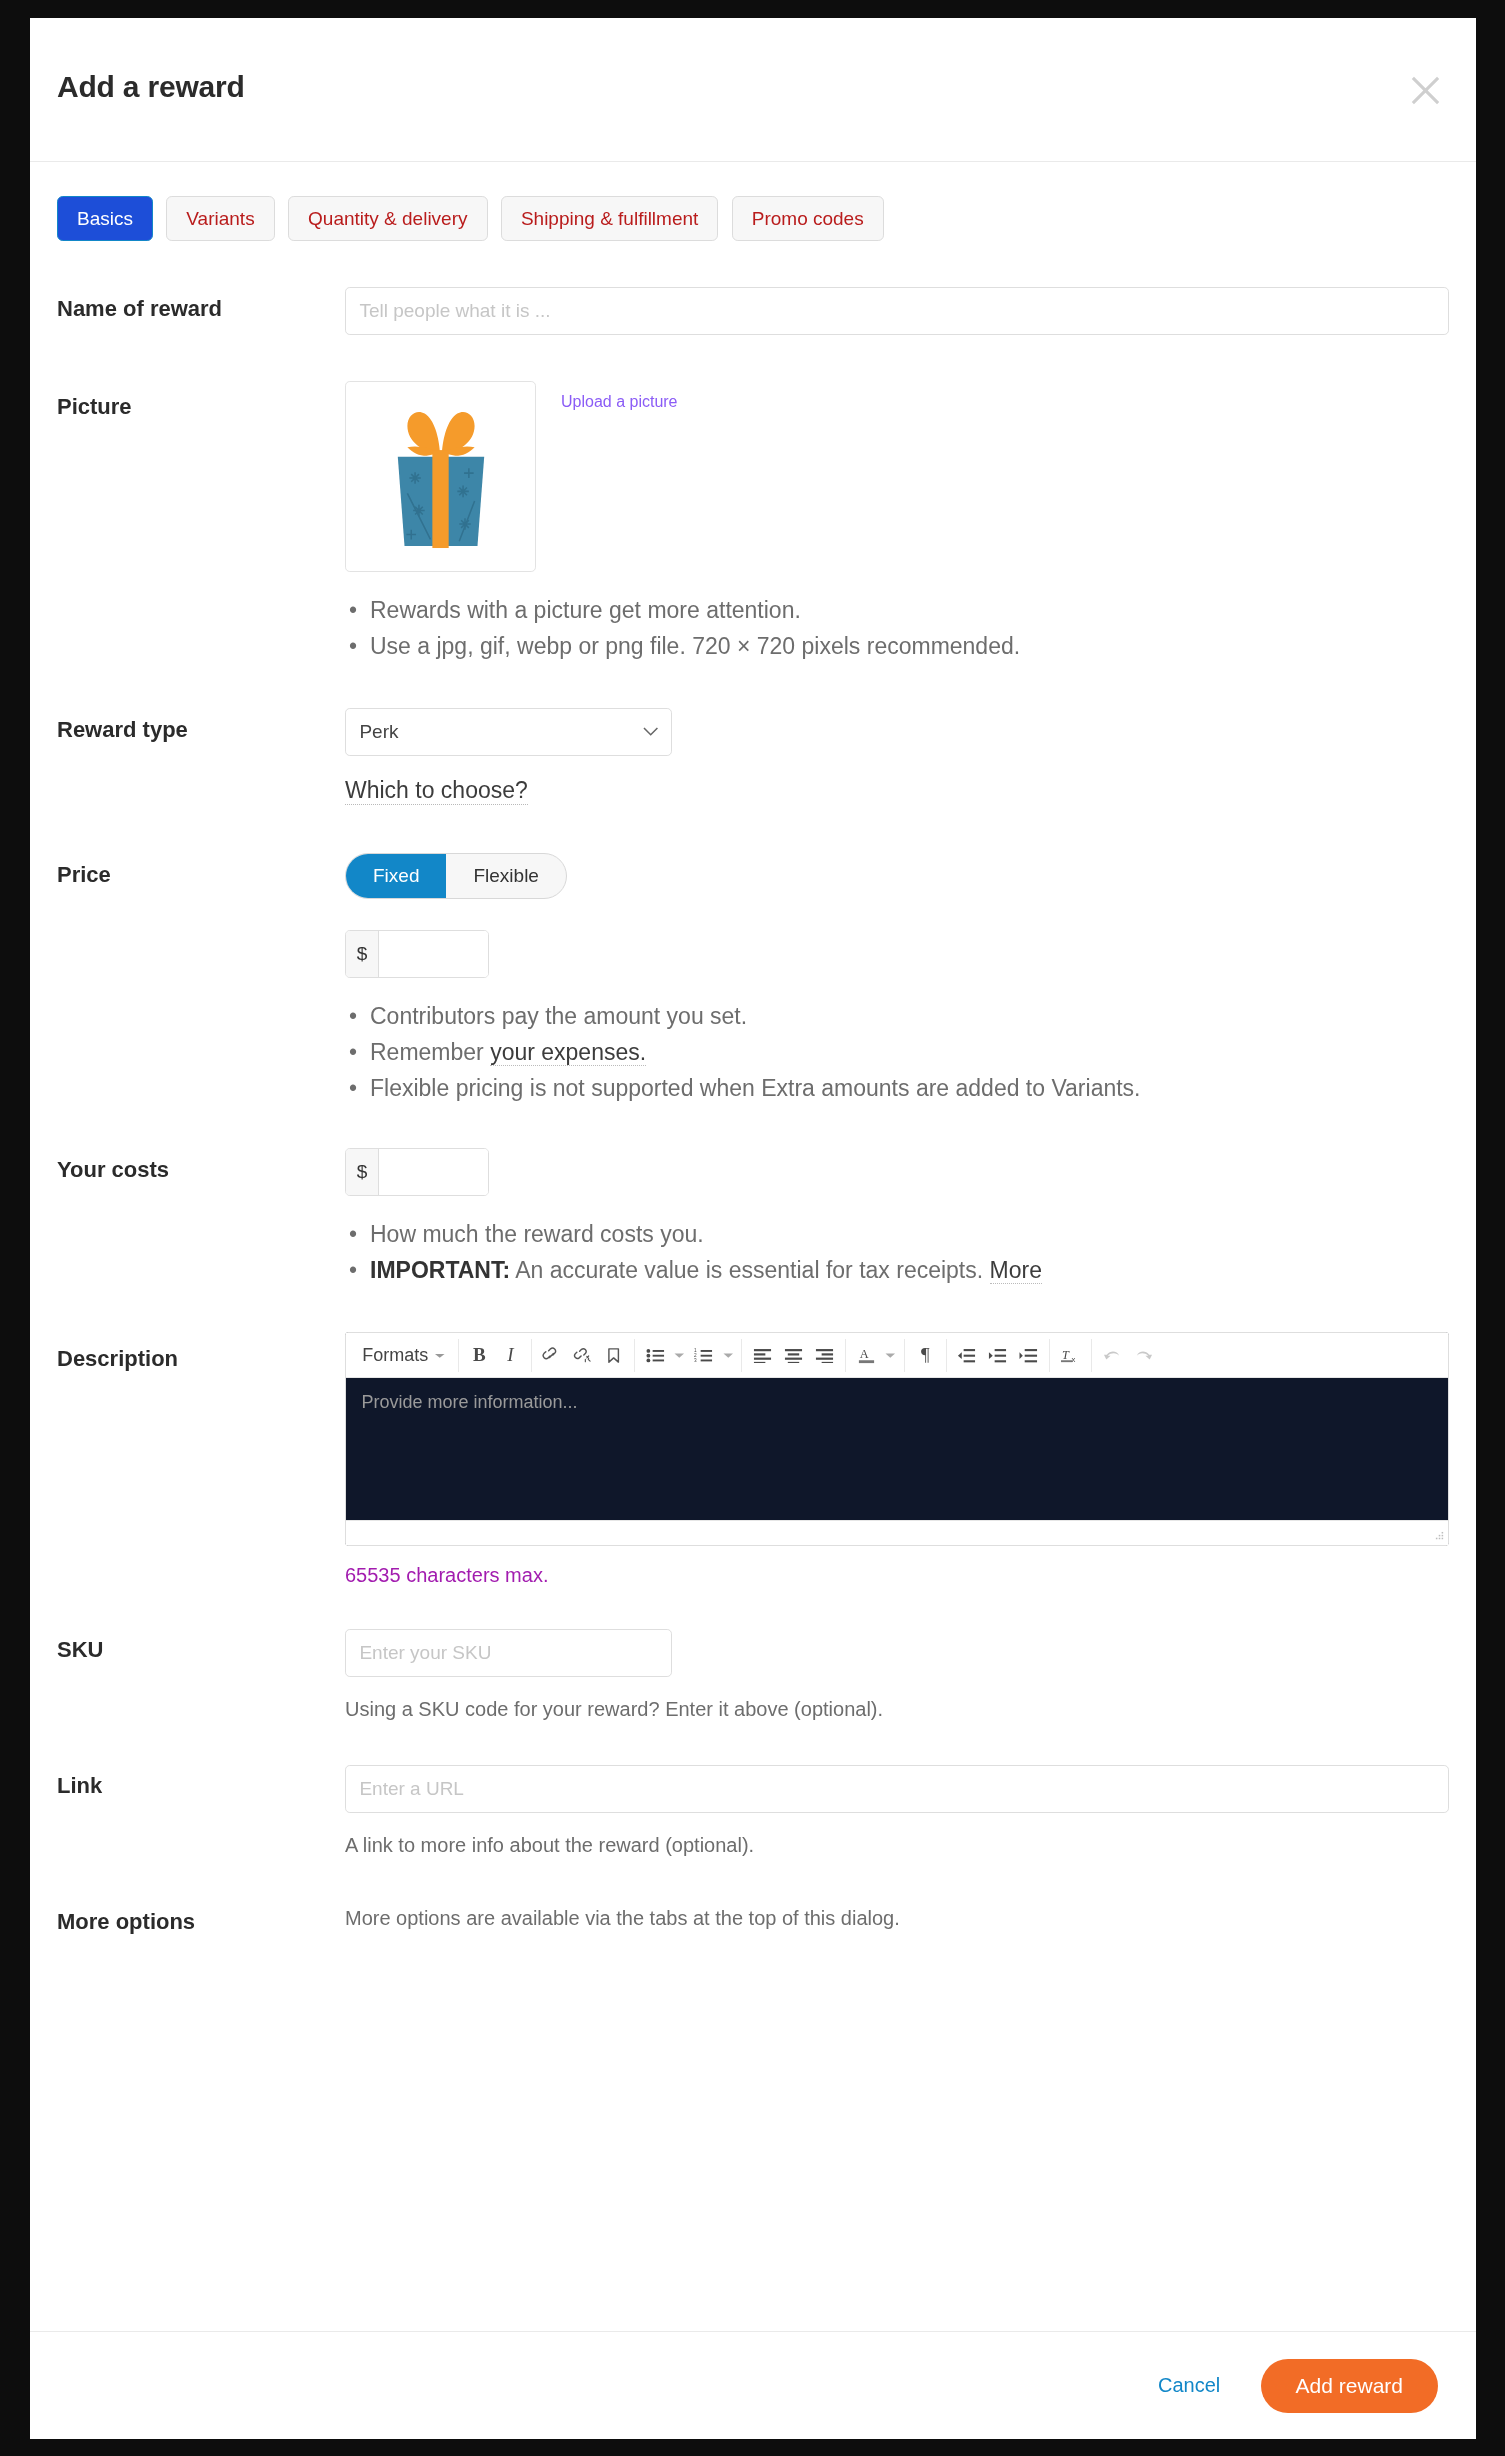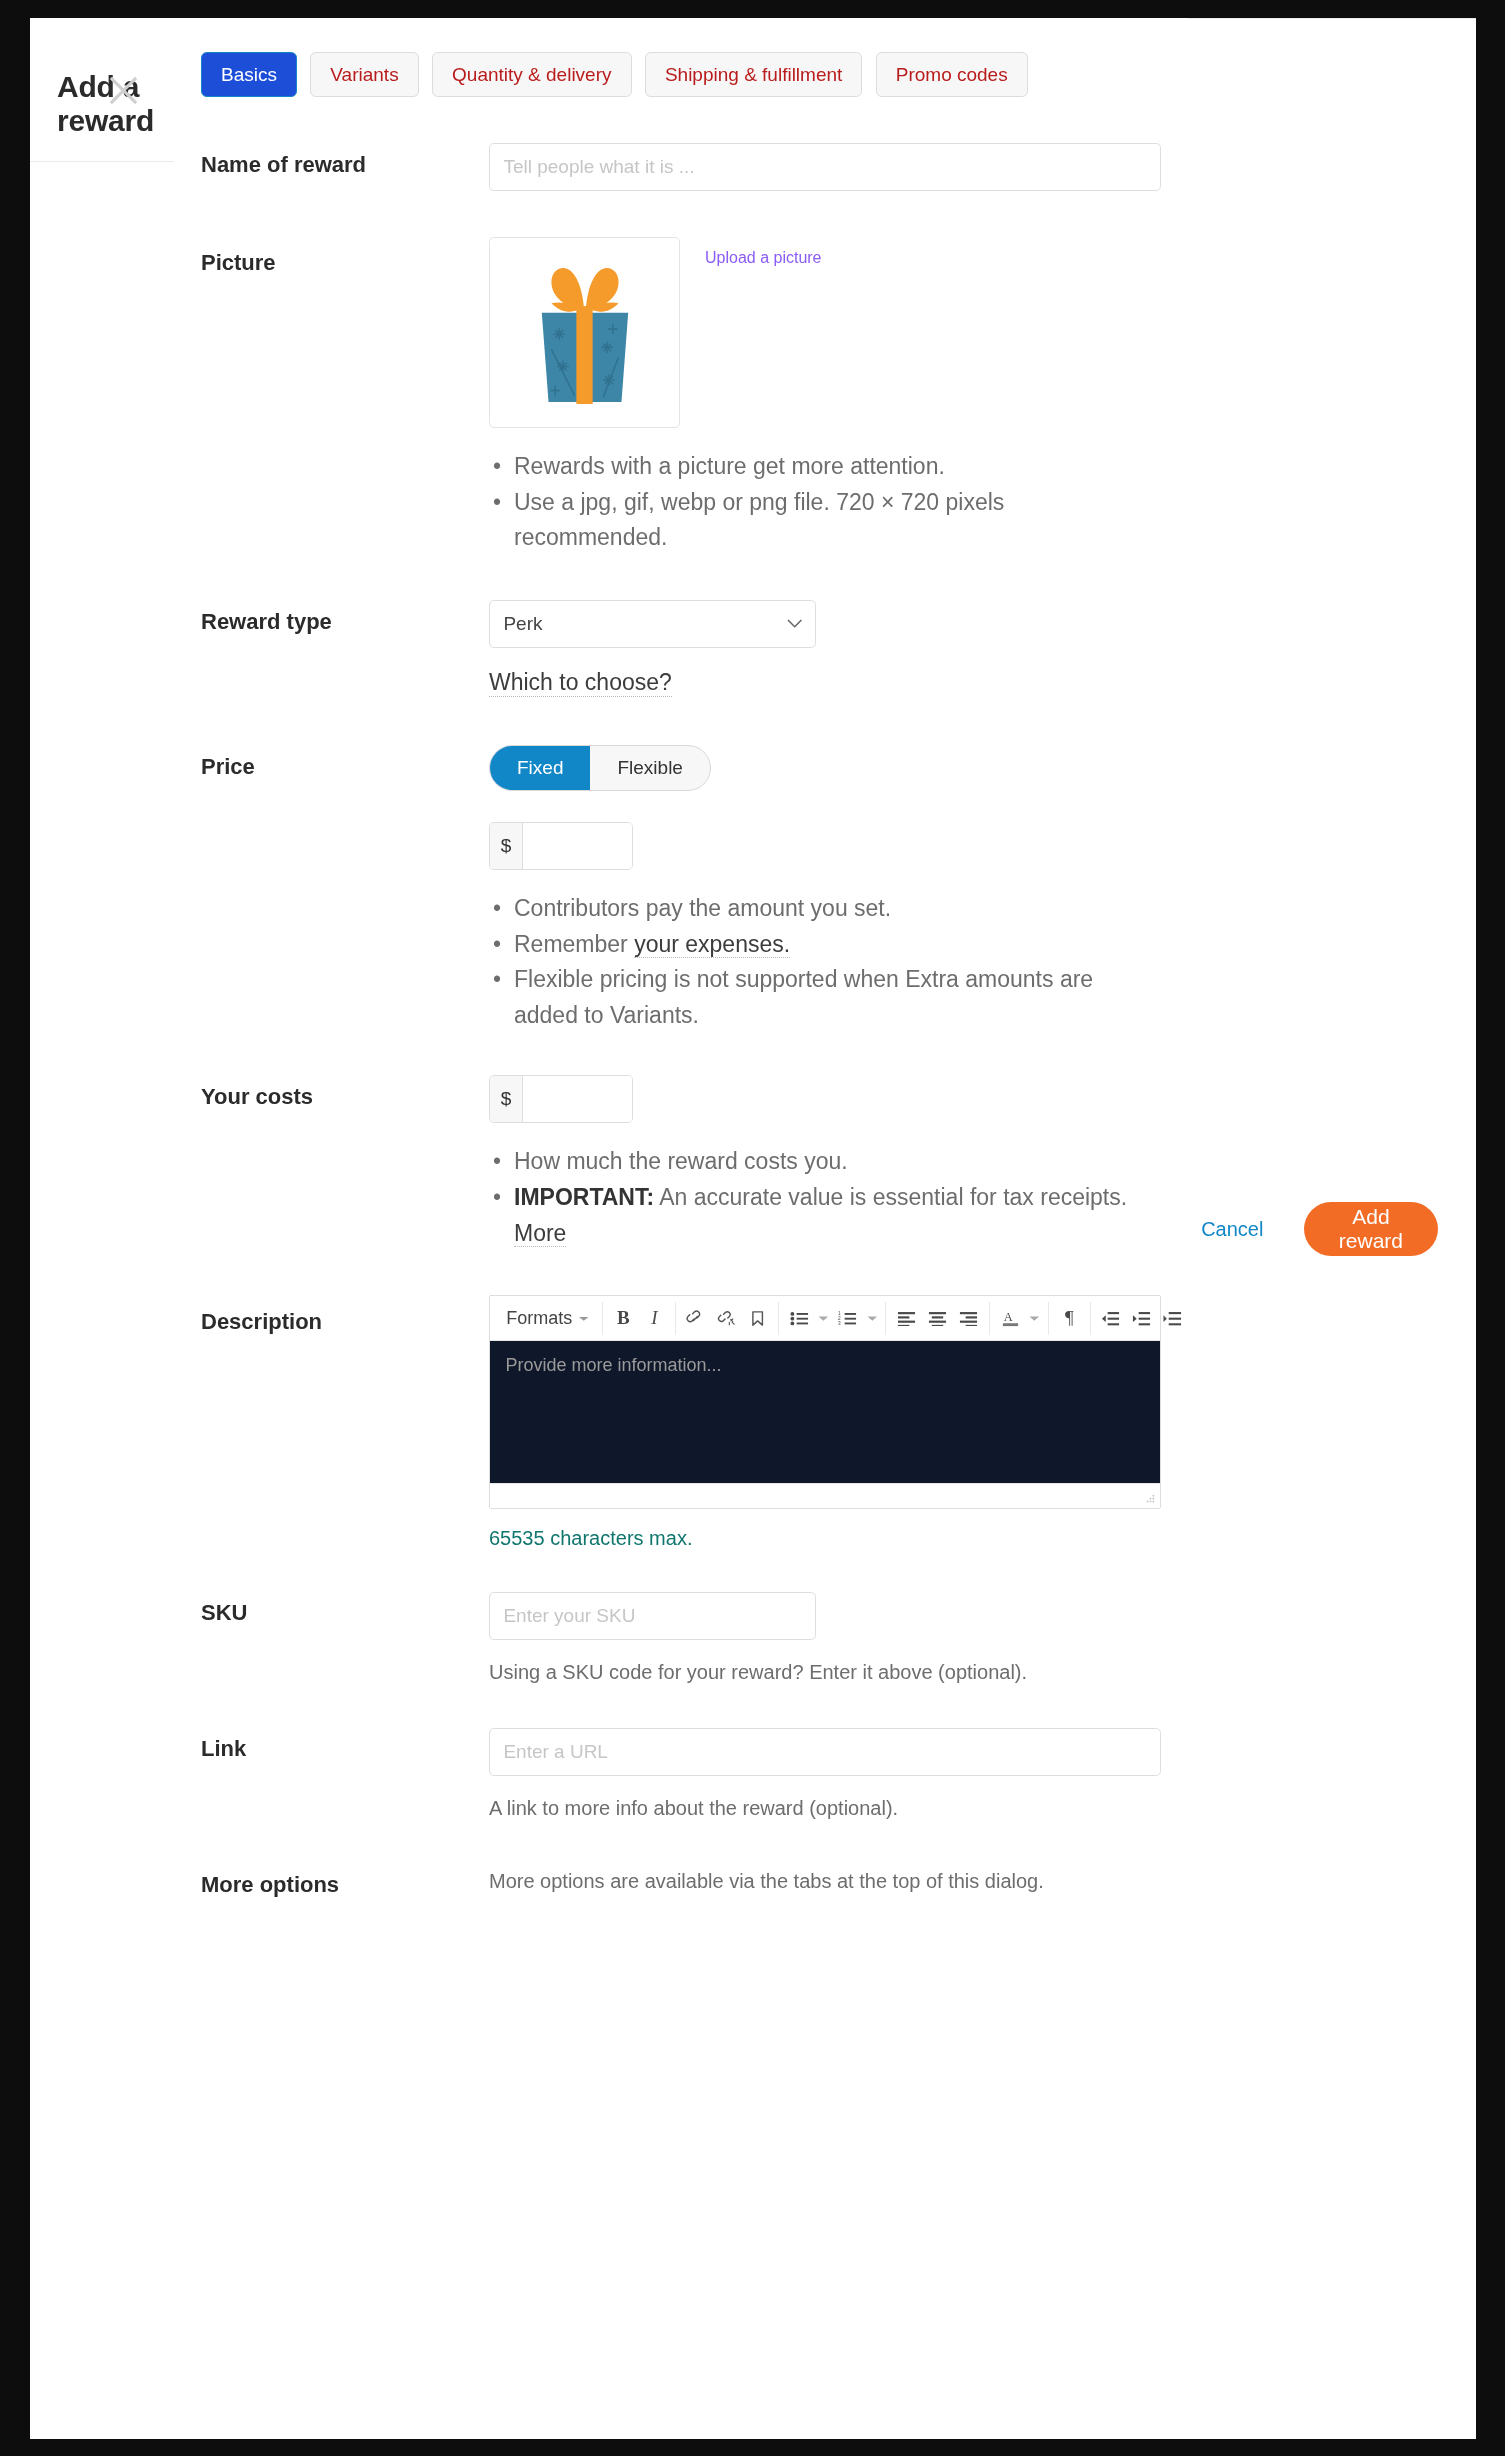--- a/index.html
+++ b/index.html
@@ -13,21 +13,21 @@
   }
 
   .modal {
     position: absolute;
     left: 30px;
     top: 18px;
     width: 1446px;
     height: 2421px;
     background: #ffffff;
     display: flex;
-    flex-direction: row;
+    flex-direction: column;
     overflow: hidden;
   }
 
   
   .modal-header {
     height: 144px;
     flex: 0 0 144px;
     border-bottom: 1px solid #eaeaea;
     position: relative;
   }
@@ -298,21 +298,21 @@
   .resize-grip {
     position: absolute;
     right: 3.8px;
     bottom: 2.9px;
     width: 11.5px;
     height: 11.5px;
   }
   .char-note {
     margin-top: 17.3px;
     font-size: 20px;
-    color: #0f766e;
+    color: #a21caf;
   }
 
   .helper-text {
     margin-top: 21px;
     font-size: 20px;
     color: #6d6d6d;
   }
   .plain-text {
     font-size: 20px;
     color: #6d6d6d;

